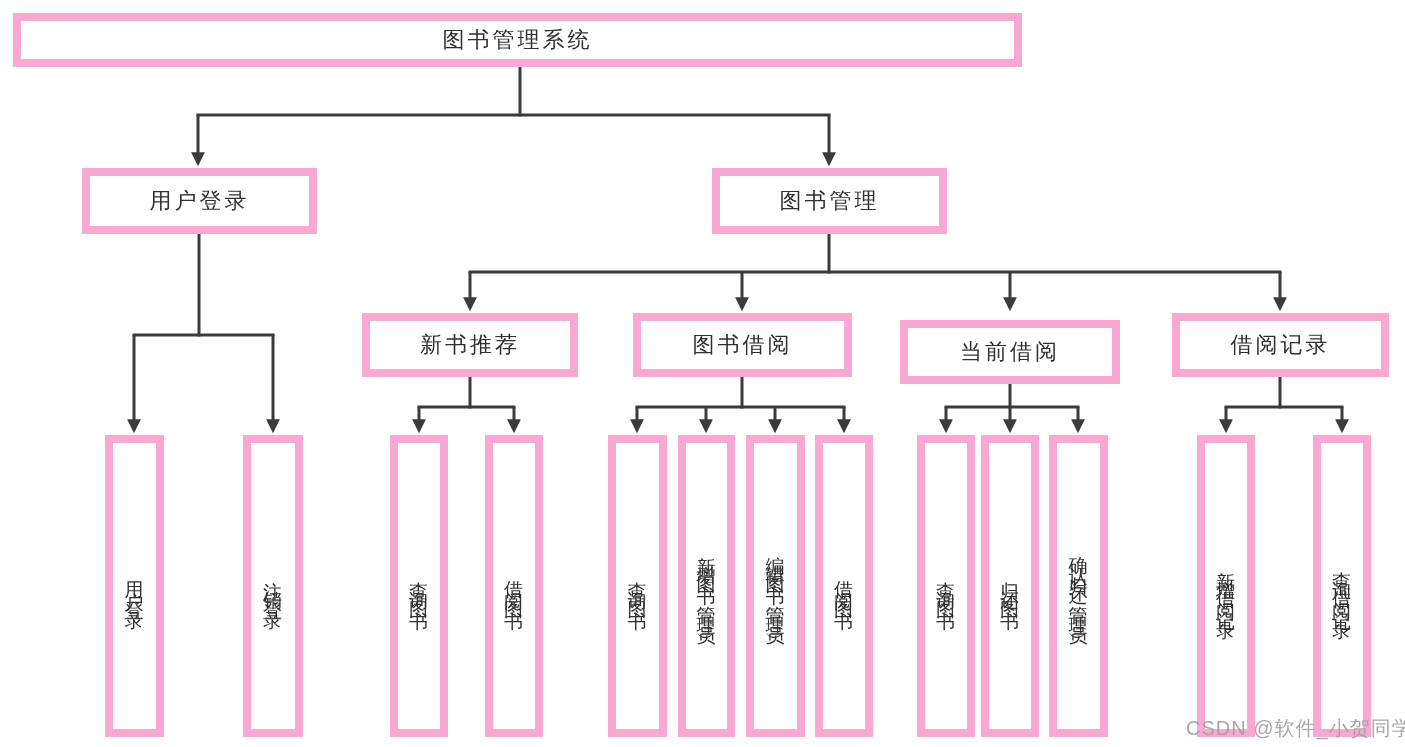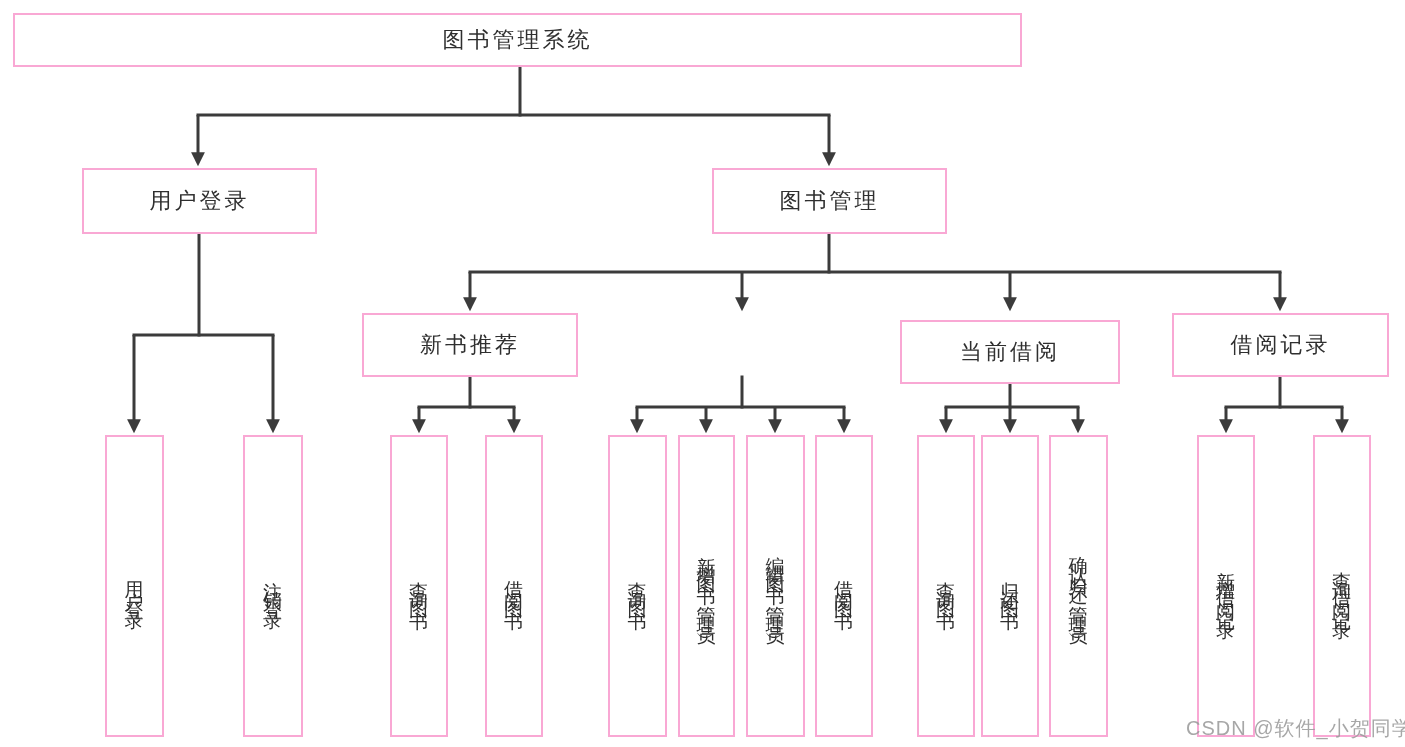--- a/index.html
+++ b/index.html
@@ -3,21 +3,21 @@
 <meta charset="utf-8">
 <style>
   html,body { margin:0; padding:0; background:#ffffff; }
   .stage {
     position:relative; width:1405px; height:747px; background:#ffffff;
     font-family:"Liberation Sans", sans-serif; overflow:hidden;
   }
   .connectors { position:absolute; left:0; top:0; width:1405px; height:747px; z-index:0; }
   .box {
     position:absolute; box-sizing:border-box; background:#ffffff;
-    border:2px solid #f9a8d4; display:flex; align-items:center; justify-content:center;
+    border:8px solid #f9a8d4; display:flex; align-items:center; justify-content:center;
     color:#2f2f2f; z-index:1;
   }
   .box.h span { font-size:22px; letter-spacing:3px; white-space:nowrap; }
   .box.v span {
     writing-mode:vertical-rl; text-orientation:mixed;
     font-size:19px; letter-spacing:10px; line-height:1; white-space:nowrap;
   }
   .watermark {
     position:absolute; left:1186px; top:715px; z-index:5;
     font-size:20px; color:#9e9e9e; opacity:0.9; letter-spacing:1px; white-space:nowrap;
@@ -80,20 +80,23 @@
   <div class="box h" style="left:82px; top:168px; width:235px; height:66px;">
     <span>用户登录</span>
   </div>
   <div class="box h" style="left:362px; top:313px; width:216px; height:64px;">
     <span>新书推荐</span>
   </div>
 
   <div class="box h" style="left:712px; top:168px; width:235px; height:66px;">
     <span>图书管理</span>
   </div>
+  <div class="box h" style="left:633px; top:313px; width:219px; height:64px;">
+    <span>图书借阅</span>
+  </div>
   <div class="box h" style="left:900px; top:320px; width:220px; height:64px;">
     <span>当前借阅</span>
   </div>
   <div class="box h" style="left:1172px; top:313px; width:217px; height:64px;align-items:center;">
     <span>借阅记录</span>
   </div>
 
   <div class="box v" style="left:105px; top:435px; width:59px; height:302px;">
     <span>用户登录</span>
   </div>

